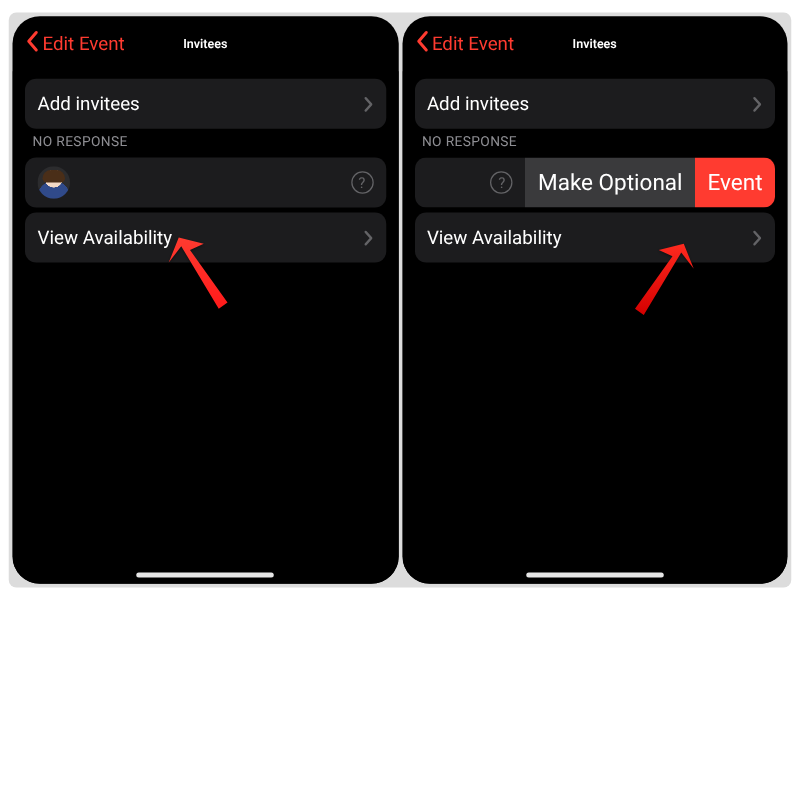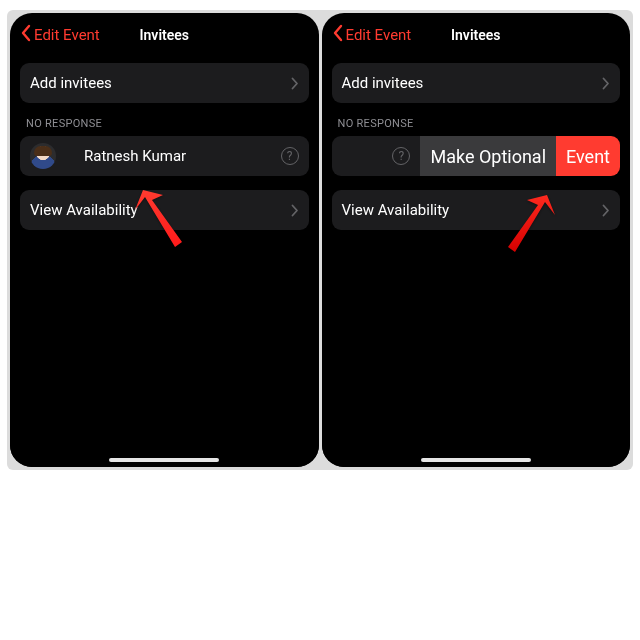--- a/index.html
+++ b/index.html
@@ -43,28 +43,28 @@
     position: absolute;
     left: 10px;
     top: 0;
     height: 44px;
     display: flex;
     align-items: center;
     color: #ff3b30;
     font-size: 15px;
   }
   .back svg { width: 11px; height: 18px; margin-right: 3px; }
-  .nav-title { font-size: 14px; font-weight: 600; color: #fff; }
+  .nav-title { font-size: 10px; font-weight: 600; color: #fff; }
   .content {
     flex: 1;
     background: #000;
     padding: 0 10px;
     position: relative;
   }
-  .group { margin-top: 14px; }
+  .group { margin-top: 4px; }
   .group-first { margin-top: 6px; }
   .header-label {
     font-size: 11px;
     letter-spacing: 0.3px;
     color: #8e8e93;
     padding: 0 6px 6px 6px;
     text-transform: uppercase;
   }
   .cell {
     background: #1c1c1e;
@@ -181,21 +181,20 @@
                 <path d="M1.5 1.5 L6 6.5 L1.5 11.5" stroke="#636366" stroke-width="1.8" fill="none" stroke-linecap="round" stroke-linejoin="round"></path>
               </svg>
           </span>
         </div>
       </div>
 
       <div class="group">
         <div class="header-label">NO RESPONSE</div>
         <div class="cell">
           <div class="avatar"></div>
-          <span>Ratnesh Kumar</span>
           <span class="help-icon">?</span>
         </div>
       </div>
 
       <div class="group">
         <div class="cell">
           <span>View Availability</span>
           <span class="chev">
             <svg viewBox="0 0 8 13">
                 <path d="M1.5 1.5 L6 6.5 L1.5 11.5" stroke="#636366" stroke-width="1.8" fill="none" stroke-linecap="round" stroke-linejoin="round"></path>

